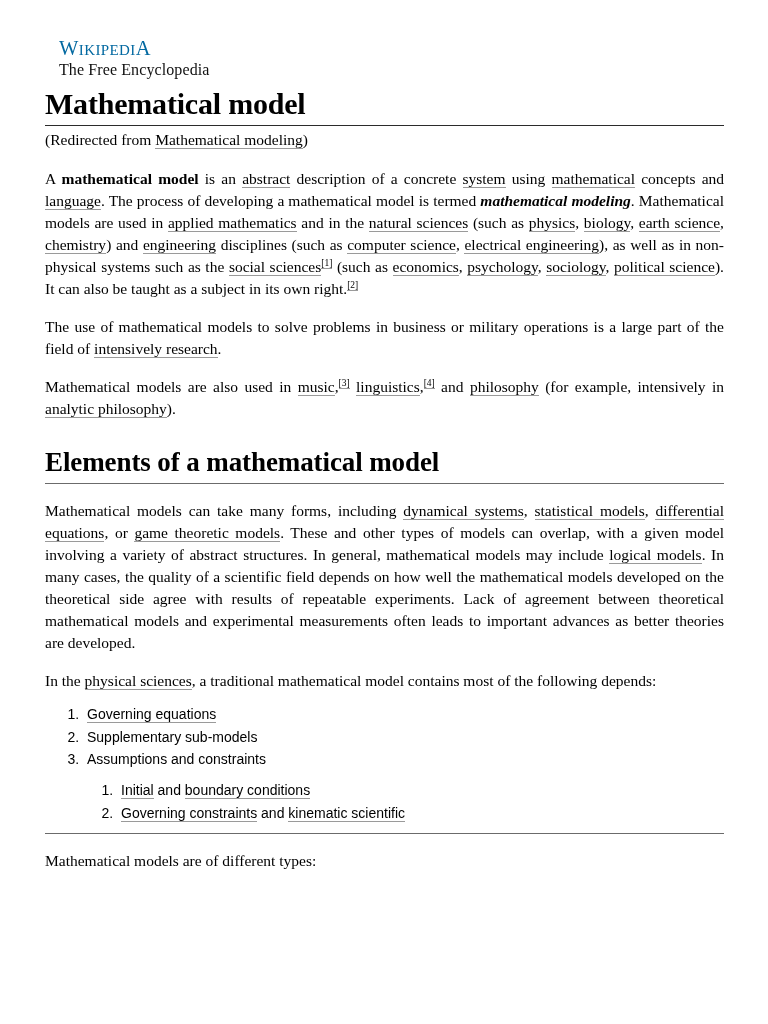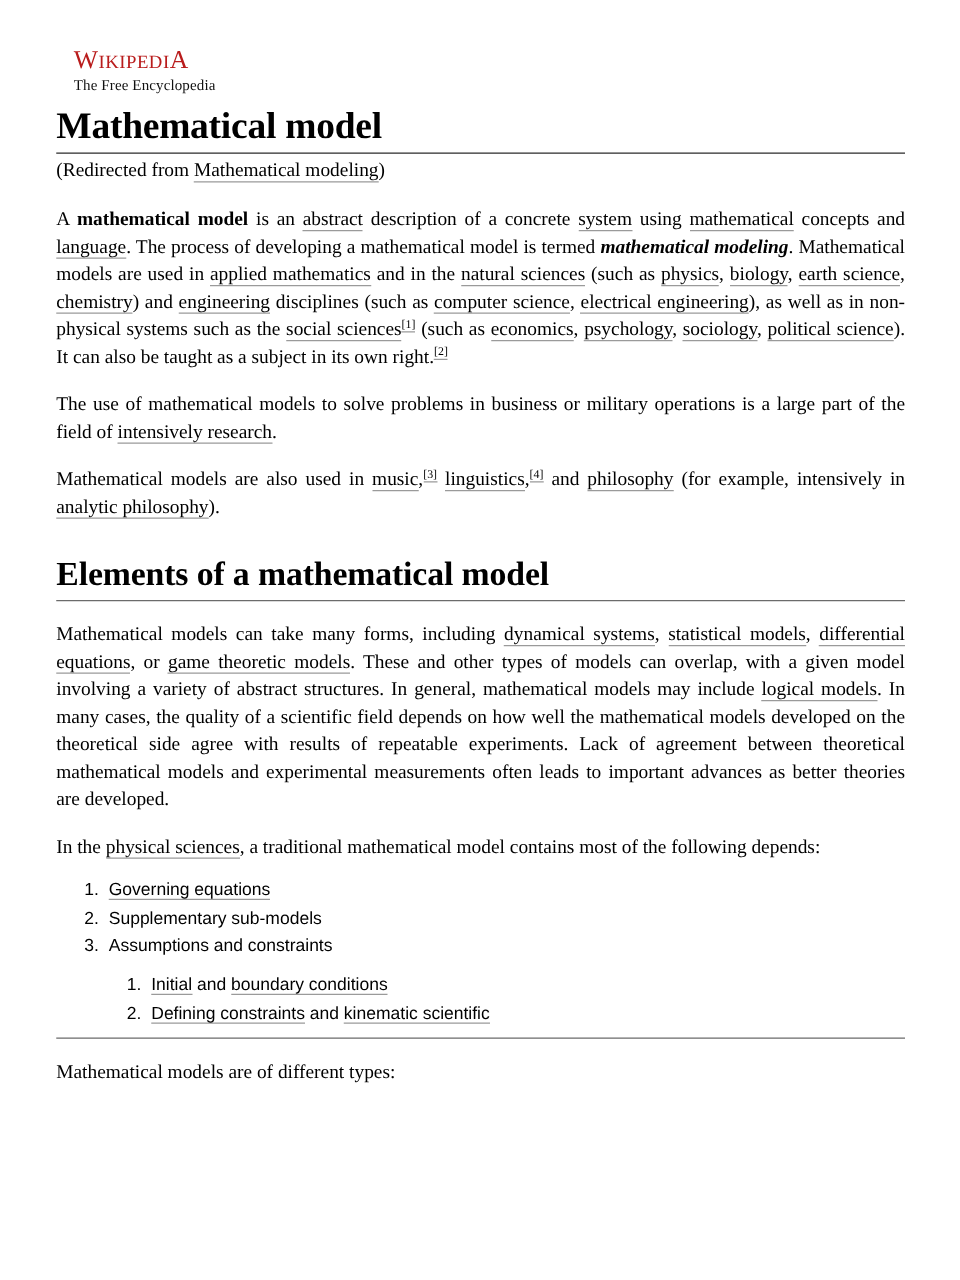--- a/index.html
+++ b/index.html
@@ -30,28 +30,28 @@
   
   .logo-block {
     margin-top: 38px;
     margin-left: 14px;
   }
   .logo-word {
     font-family: "Liberation Serif", "DejaVu Serif", serif;
     font-size: 20.5px;
     line-height: 1.05;
     letter-spacing: 0.4px;
-    color: #b91c1c;
+    color: #0369a1;
     white-space: nowrap;
   }
   .logo-word .cap { font-size: 20.5px; }
   .logo-word .sc  { font-size: 15px; }
   .logo-tag {
     font-family: "Liberation Serif", "DejaVu Serif", serif;
-    font-size: 12px;
+    font-size: 16px;
     color: #101010;
     margin-top: 1px;
     letter-spacing: 0.1px;
     white-space: nowrap;
   }
 
   
   h1.title {
     font-family: "Liberation Serif", "DejaVu Serif", serif;
     font-size: 30px;
@@ -175,21 +175,21 @@
 
     <p class="body"><span>In the </span><a class="wlink" href="#">physical sciences</a><span>, a traditional mathematical model contains most of the following depends:</span></p>
 
     <ol class="doclist">
       <li><a class="wlink" href="#">Governing equations</a></li>
       <li><span>Supplementary sub-models</span>
       </li>
       <li><span>Assumptions and constraints</span>
         <ol class="sublist">
           <li><a class="wlink" href="#">Initial</a><span> and </span><a class="wlink" href="#">boundary conditions</a></li>
-          <li><a class="wlink" href="#">Defining constraints</a><span> and </span><a class="wlink" href="#">kinematic scientific</a></li>
+          <li><a class="wlink" href="#">Governing constraints</a><span> and </span><a class="wlink" href="#">kinematic scientific</a></li>
         </ol>
       </li>
     </ol>
 
     <hr class="section-rule">
 
     <p class="body">Mathematical models are of different types:</p>
 
   </div>
 </div>

